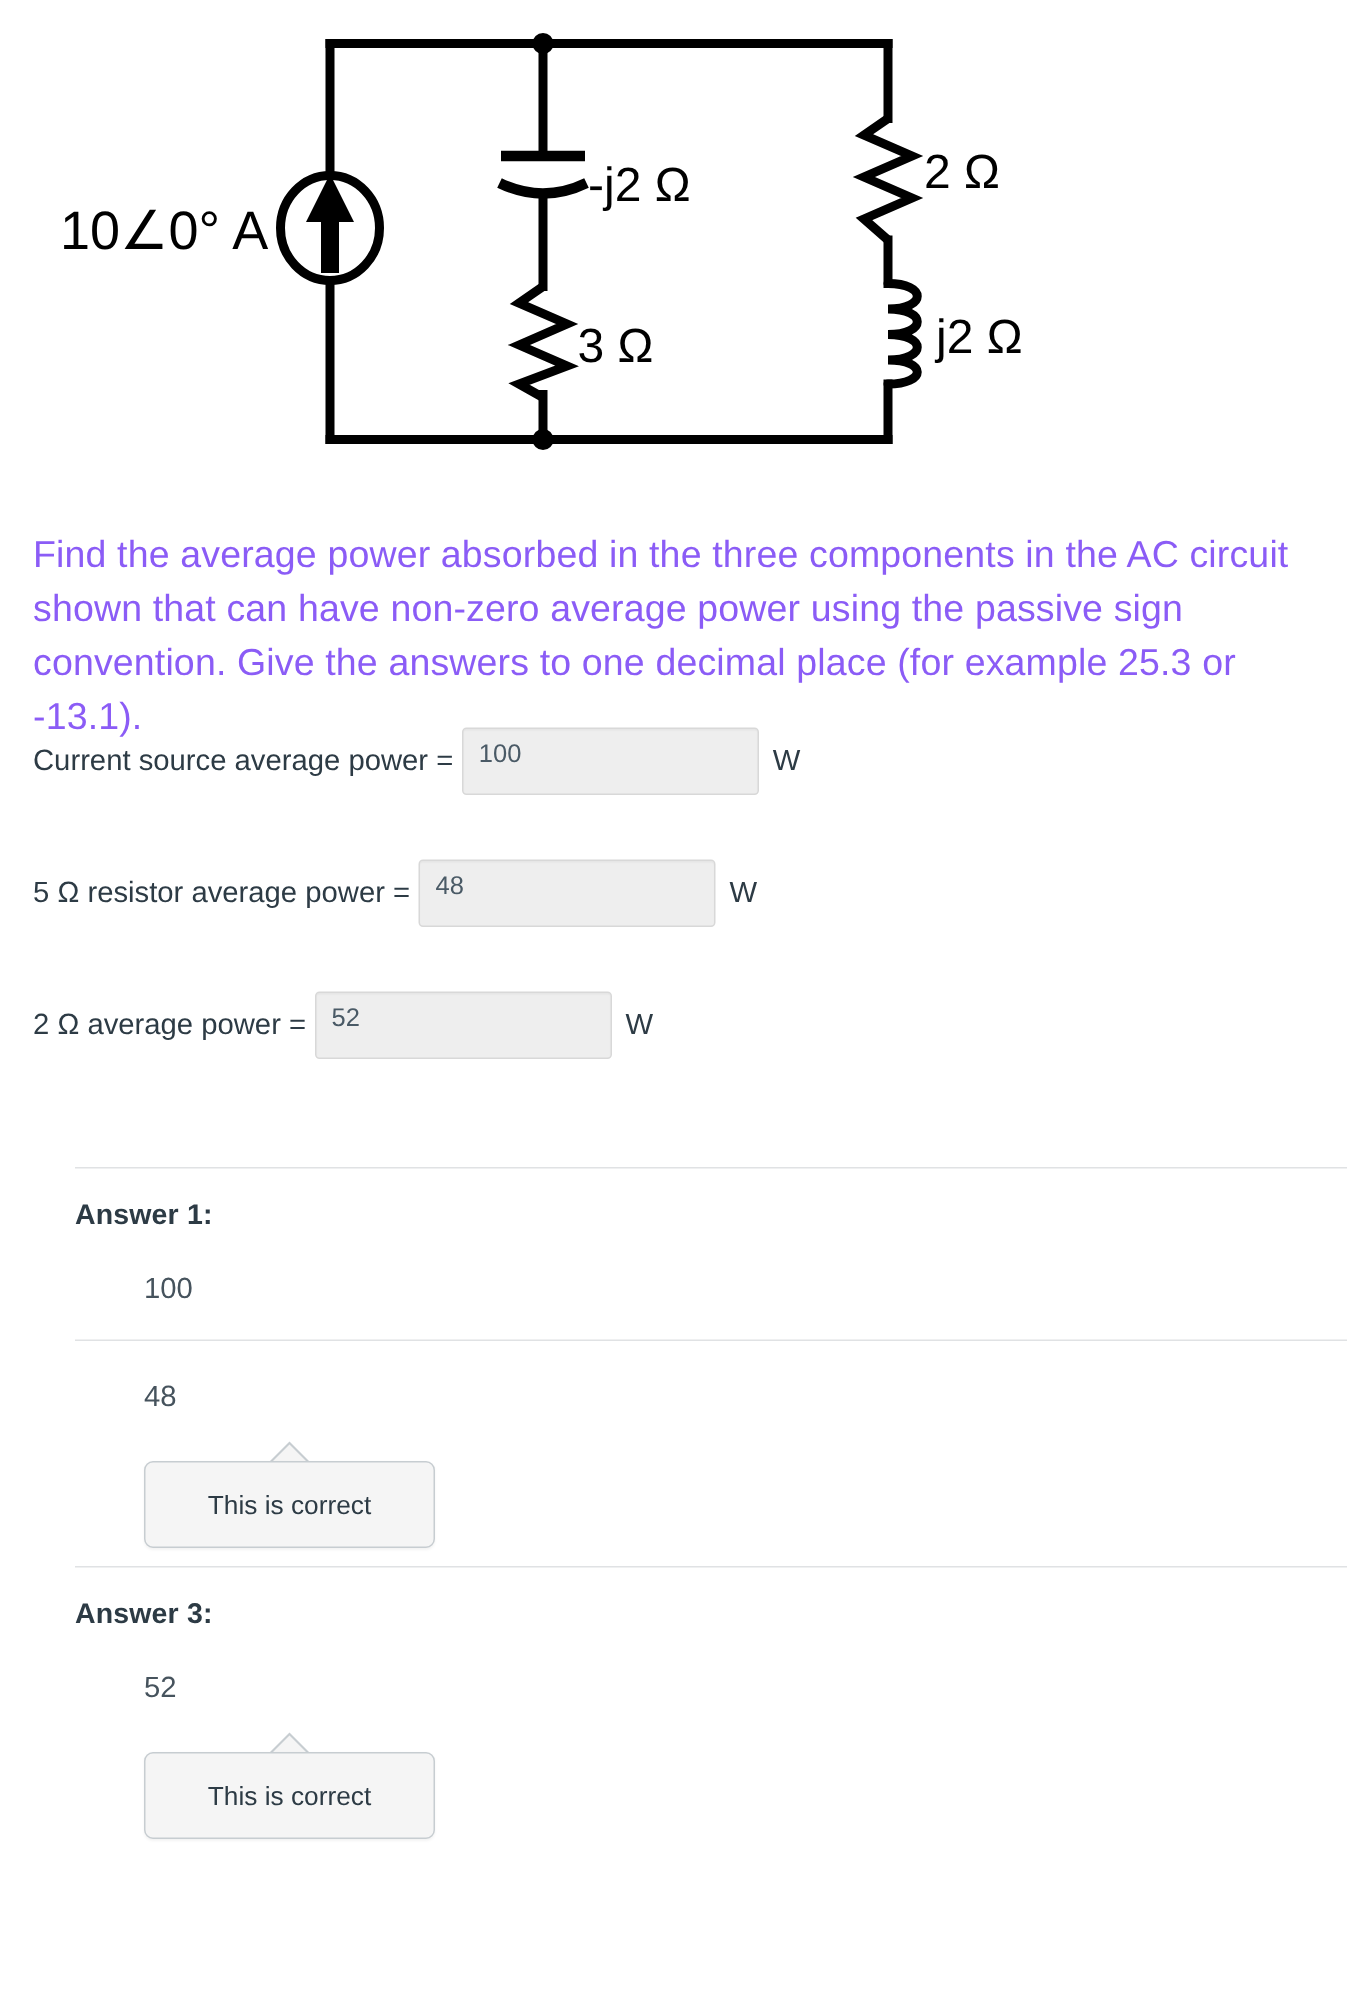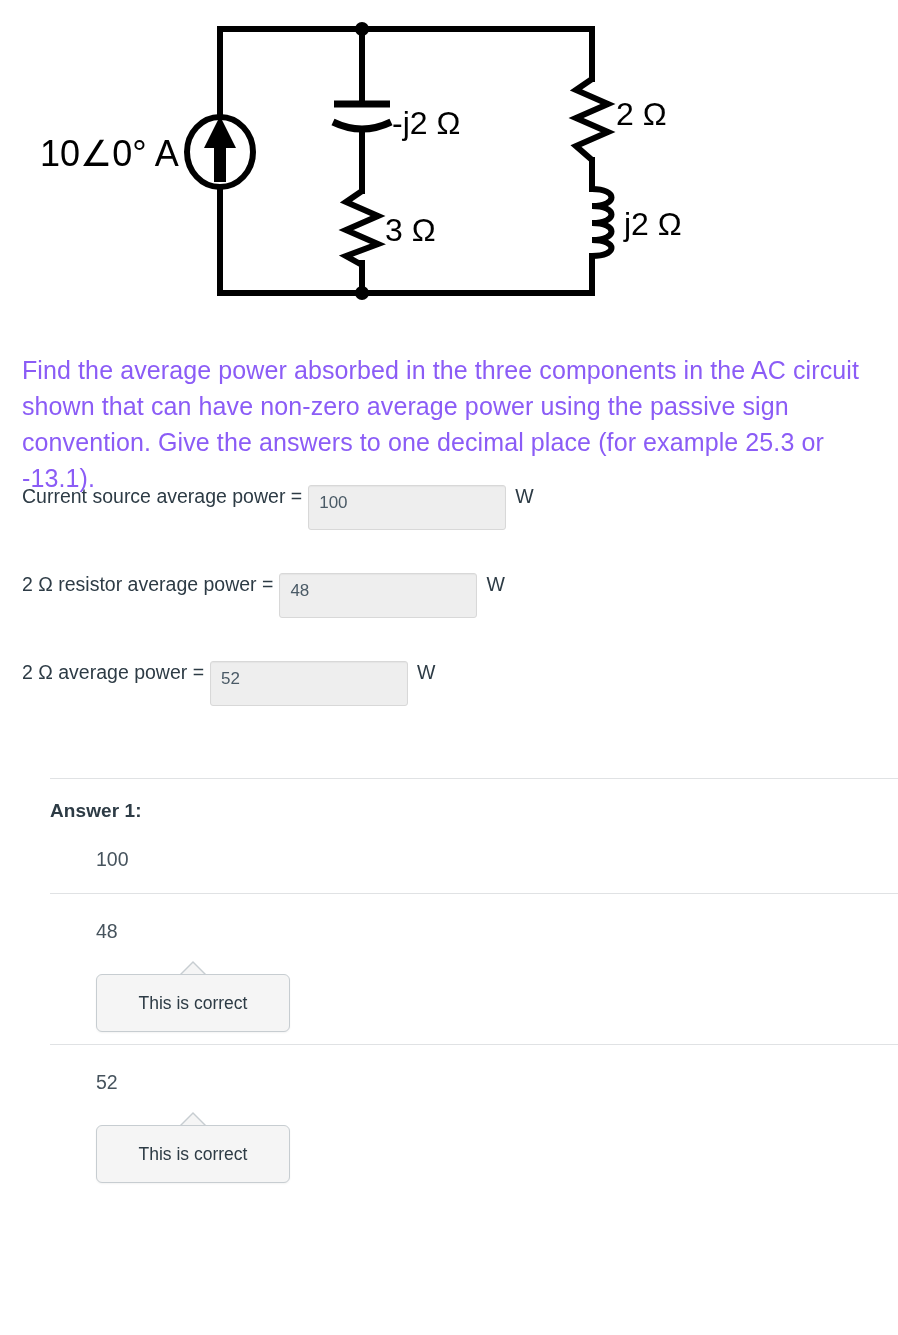--- a/index.html
+++ b/index.html
@@ -43,20 +43,21 @@
 
   
   #answer-rows {
     position: absolute;
     left: 22px;
     top: 485px;
     width: 860px;
   }
   .ans-row {
     display: flex;
+    align-items: center;
     height: 45px;
     margin-bottom: 43px;
   }
   .ans-label {
     font-size: 19.5px;
     color: #2d3b45;
     white-space: nowrap;
     padding-right: 6px;
   }
   .ans-input {
@@ -224,21 +225,21 @@
 
   <div class="ans-row" id="row-0">
     <span class="ans-label">Current source average power =</span>
     <div class="ans-input" placeholder="">
       <span>100</span>
     </div>
     <span class="w-unit">W</span>
   </div>
 
   <div class="ans-row" id="row-1">
-    <span class="ans-label">2 Ω resistor average power =</span>
+    <span class="ans-label">5 Ω resistor average power =</span>
     <div class="ans-input" placeholder="">
       <span>48</span>
     </div>
     <span class="w-unit">W</span>
   </div>
 
   <div class="ans-row" id="row-2">
     <span class="ans-label">2 Ω average power =</span>
     <div class="ans-input" placeholder="">
       <span>52</span>
@@ -262,20 +263,21 @@
     <div class="answer-value">48</div>
     <div class="callout-wrap">
       <div class="callout-arrow"></div>
       <div class="callout">This is correct</div>
     </div>
     <div class="spacer-sm"></div>
   </div>
 
   <div class="answer-block">
     <div class="divider"></div>
+    <div class="answer-title">Answer 3:</div>
     <div class="answer-value">52</div>
     <div class="callout-wrap">
       <div class="callout-arrow"></div>
       <div class="callout">This is correct</div>
     </div>
   </div>
 
 </div>
 
 </body></html>

